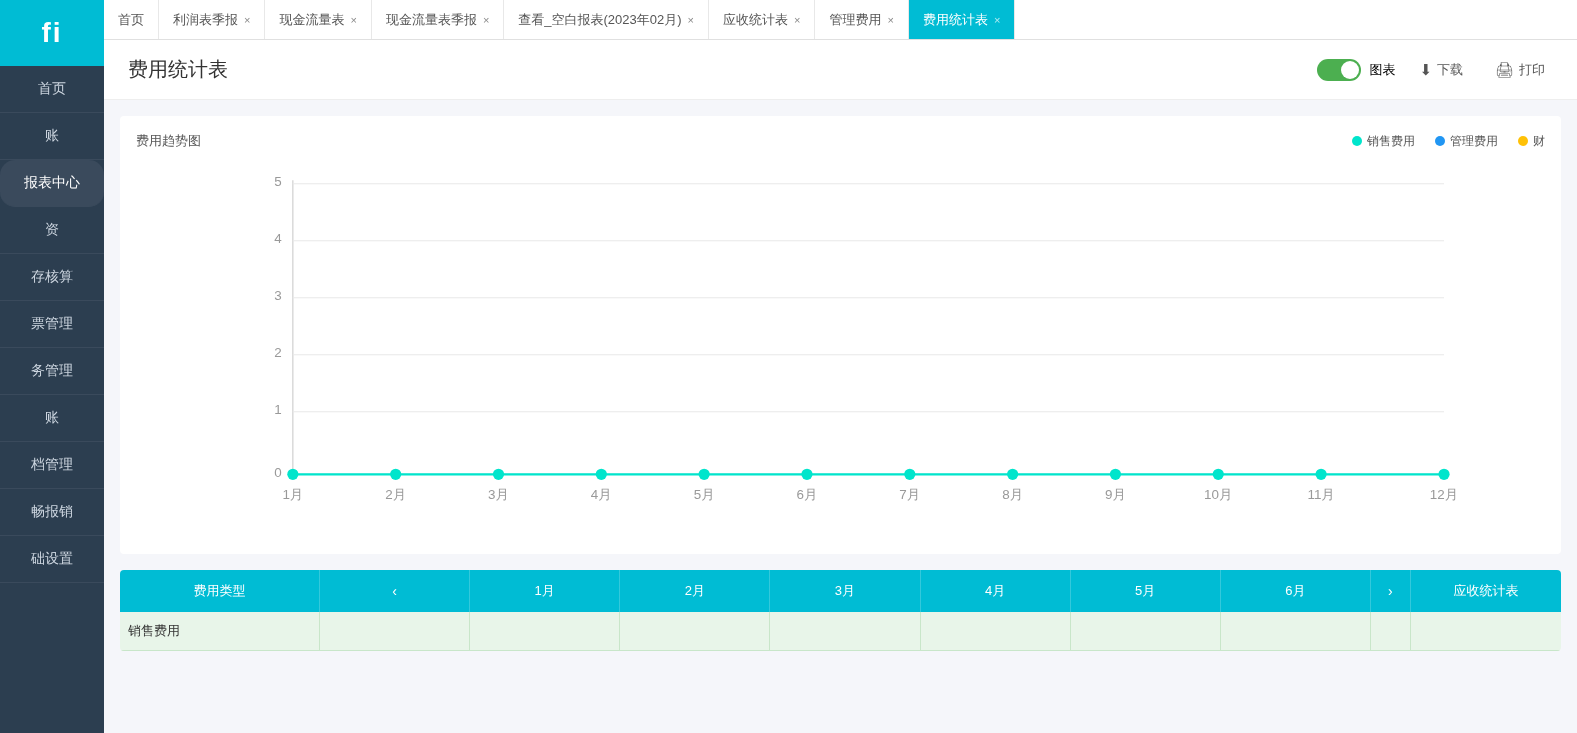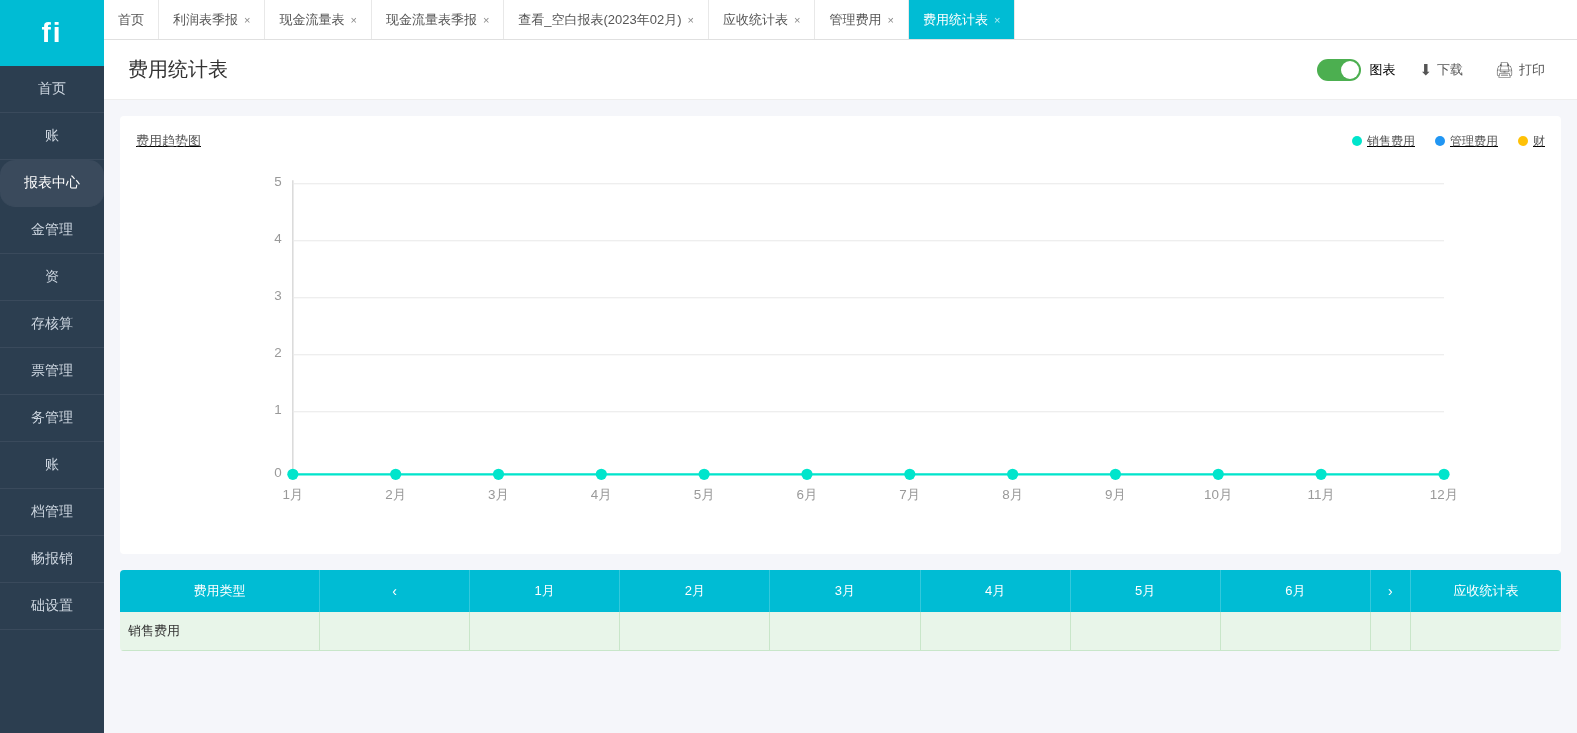--- a/index.html
+++ b/index.html
@@ -139,21 +139,20 @@
       border-radius: 4px;
     }
     .action-btn .icon { font-size: 15px; }
 
     
     .chart-section {
       background: white;
       margin: 16px;
       padding: 16px;
       border-radius: 4px;
-      text-decoration: underline;
     }
     .chart-header {
       display: flex;
       align-items: center;
       justify-content: space-between;
       margin-bottom: 8px;
     }
     .chart-title {
       font-size: 13px;
       color: #555;
@@ -234,21 +233,20 @@
     .td.left { text-align: left; }
   </style>
 </head>
 <body>
 
 <div class="sidebar">
   <div class="sidebar-logo">fi</div>
   <div class="sidebar-item">首页</div>
   <div class="sidebar-item">账</div>
   <div class="sidebar-item active">报表中心</div>
-  <div class="sidebar-item">金管理</div>
   <div class="sidebar-item">资</div>
   <div class="sidebar-item">存核算</div>
   <div class="sidebar-item">票管理</div>
   <div class="sidebar-item">务管理</div>
   <div class="sidebar-item">账</div>
   <div class="sidebar-item">档管理</div>
   <div class="sidebar-item">畅报销</div>
   <div class="sidebar-item">础设置</div>
 </div>
 

